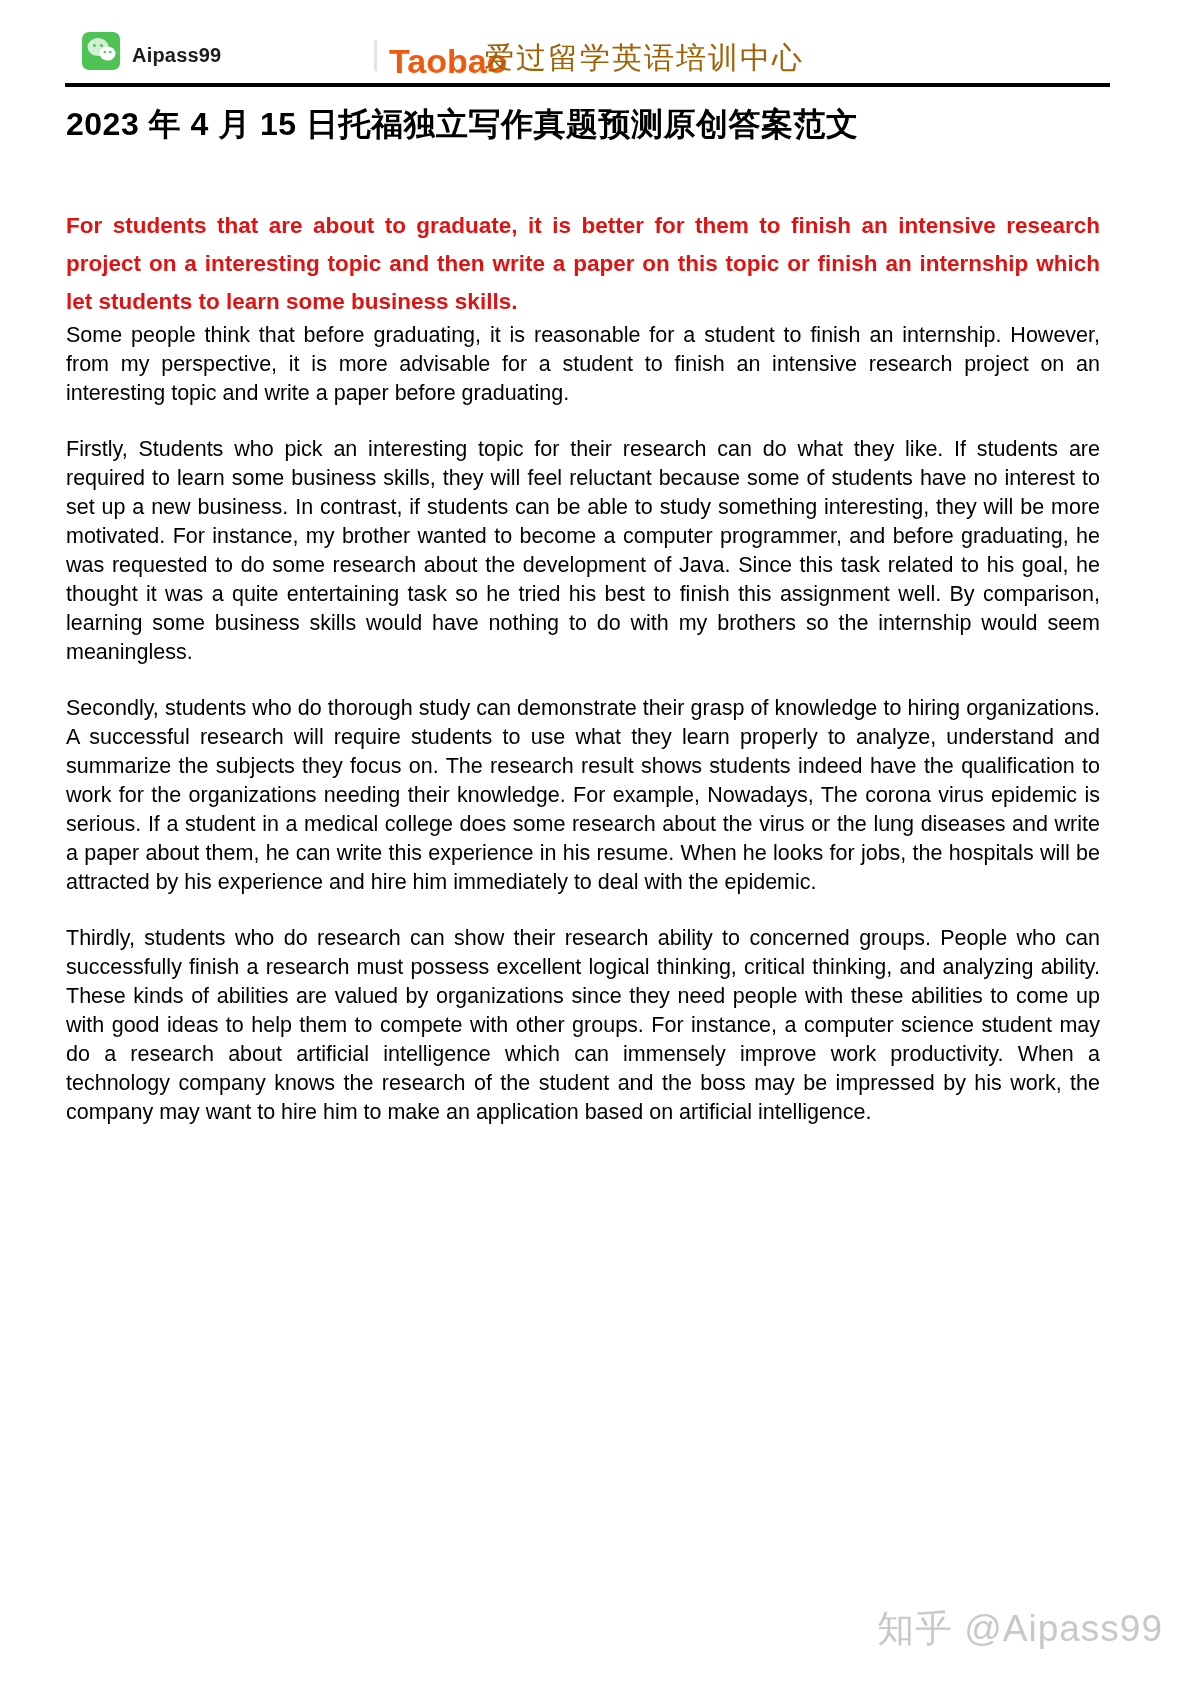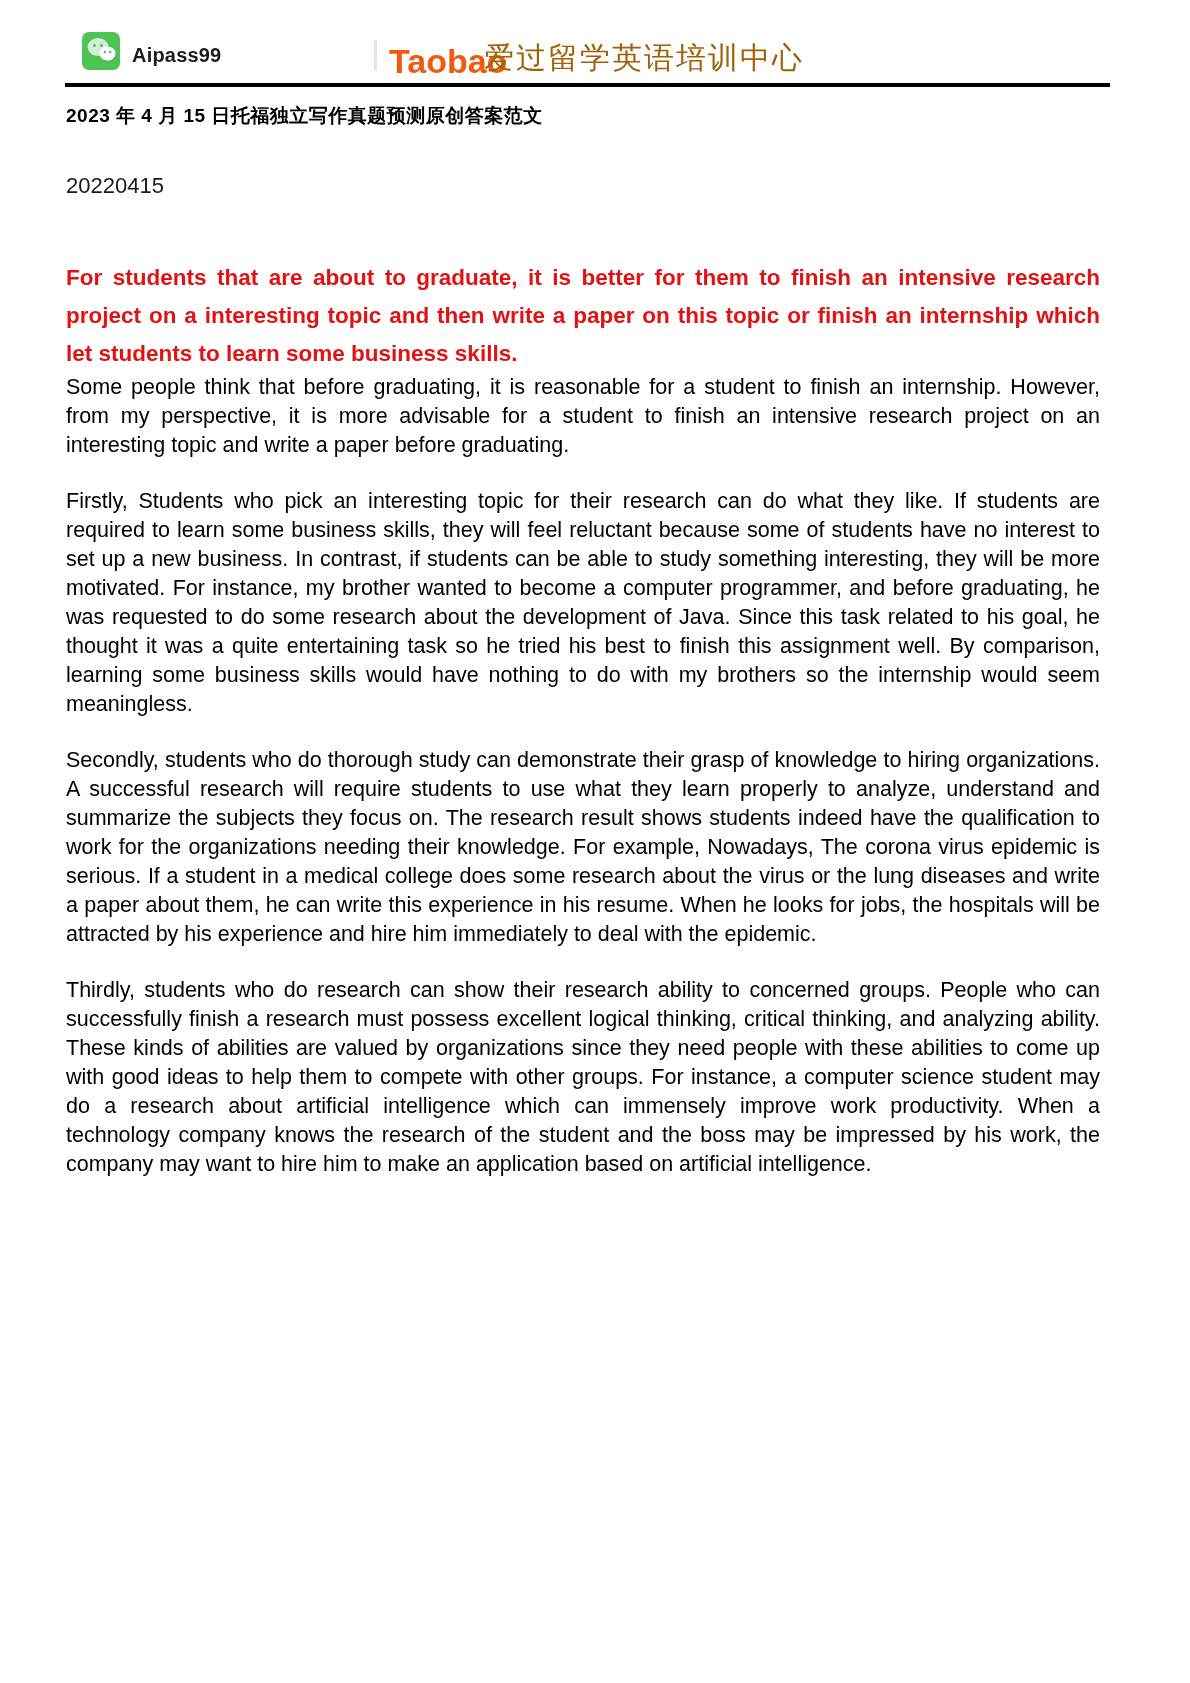--- a/index.html
+++ b/index.html
@@ -40,21 +40,21 @@
     width: 1045px; height: 4px; background: #000000;
   }
 
   
   .content {
     position: absolute; left: 66px; top: 87px;
     width: 1034px;
   }
   .doc-title {
     margin-top: 16px;
-    font-size: 19px; font-weight: 700; color: #000000;
+    font-size: 32px; font-weight: 700; color: #000000;
     letter-spacing: 0.5px;
   }
   .date-code {
     margin-top: 44px;
     font-size: 22px; color: #1a1a1a;
   }
   .prompt {
     margin-top: 60px;
     font-size: 22.5px; font-weight: 700;
     line-height: 38px;
@@ -104,22 +104,22 @@
     </svg>
   </span>
   <span class="hdr-account">Aipass99</span>
   <span class="hdr-divider"></span>
   <span class="hdr-taobao" style="color: rgb(239, 90, 14);">Taobao</span>
   <span class="hdr-center">爱过留学英语培训中心</span>
   <div class="rule"></div>
 
   <main class="content">
     <h1 class="doc-title">2023 年 4 月 15 日托福独立写作真题预测原创答案范文</h1>
-    <p class="date-code">20220415</p>
     <p class="prompt" style="color: rgb(224, 18, 18);">For students that are about to graduate, it is better for them to finish an intensive research project on a interesting topic and then write a paper on this topic or finish an internship which let students to learn some business skills.</p>
     <p class="para">Some people think that before graduating, it is reasonable for a student to finish an internship. However, from my perspective, it is more advisable for a student to finish an intensive research project on an interesting topic and write a paper before graduating.</p>
     <p class="para">Firstly, Students who pick an interesting topic for their research can do what they like. If students are required to learn some business skills, they will feel reluctant because some of students have no interest to set up a new business. In contrast, if students can be able to study something interesting, they will be more motivated. For instance, my brother wanted to become a computer programmer, and before graduating, he was requested to do some research about the development of Java. Since this task related to his goal, he thought it was a quite entertaining task so he tried his best to finish this assignment well. By comparison, learning some business skills would have nothing to do with my brothers so the internship would seem meaningless.</p>
     <p class="para">Secondly, students who do thorough study can demonstrate their grasp of knowledge to hiring organizations. A successful research will require students to use what they learn properly to analyze, understand and summarize the subjects they focus on. The research result shows students indeed have the qualification to work for the organizations needing their knowledge. For example, Nowadays, The corona virus epidemic is serious. If a student in a medical college does some research about the virus or the lung diseases and write a paper about them, he can write this experience in his resume. When he looks for jobs, the hospitals will be attracted by his experience and hire him immediately to deal with the epidemic.</p>
     <p class="para">Thirdly, students who do research can show their research ability to concerned groups. People who can successfully finish a research must possess excellent logical thinking, critical thinking, and analyzing ability. These kinds of abilities are valued by organizations since they need people with these abilities to come up with good ideas to help them to compete with other groups. For instance, a computer science student may do a research about artificial intelligence which can immensely improve work productivity. When a technology company knows the research of the student and the boss may be impressed by his work, the company may want to hire him to make an application based on artificial intelligence.</p>
   </main>
 
+  <div class="watermark" style="color: rgb(200, 200, 200);">知乎 @Aipass99</div>
 
 </div>
 
 </body></html>

